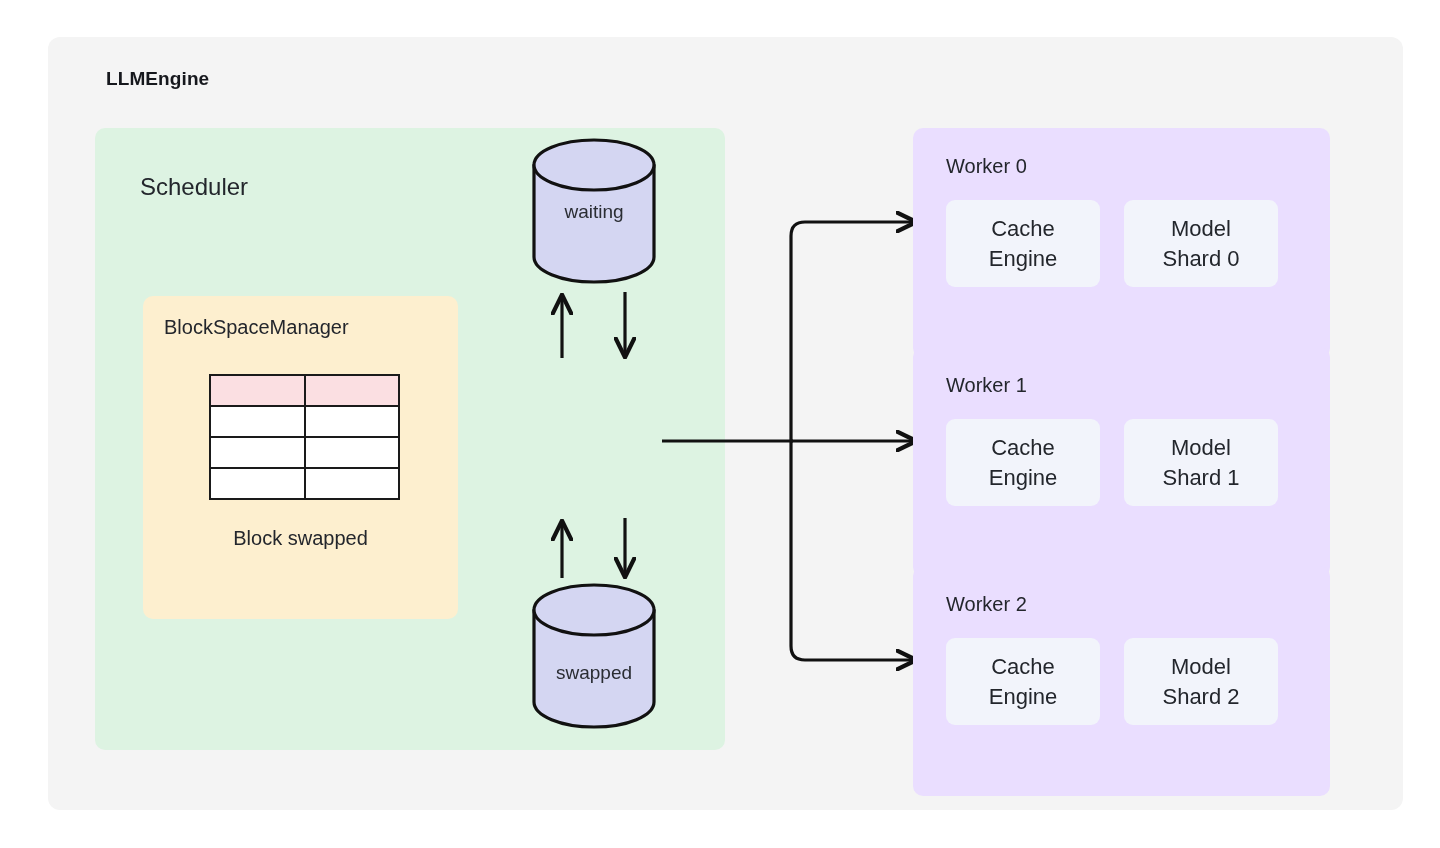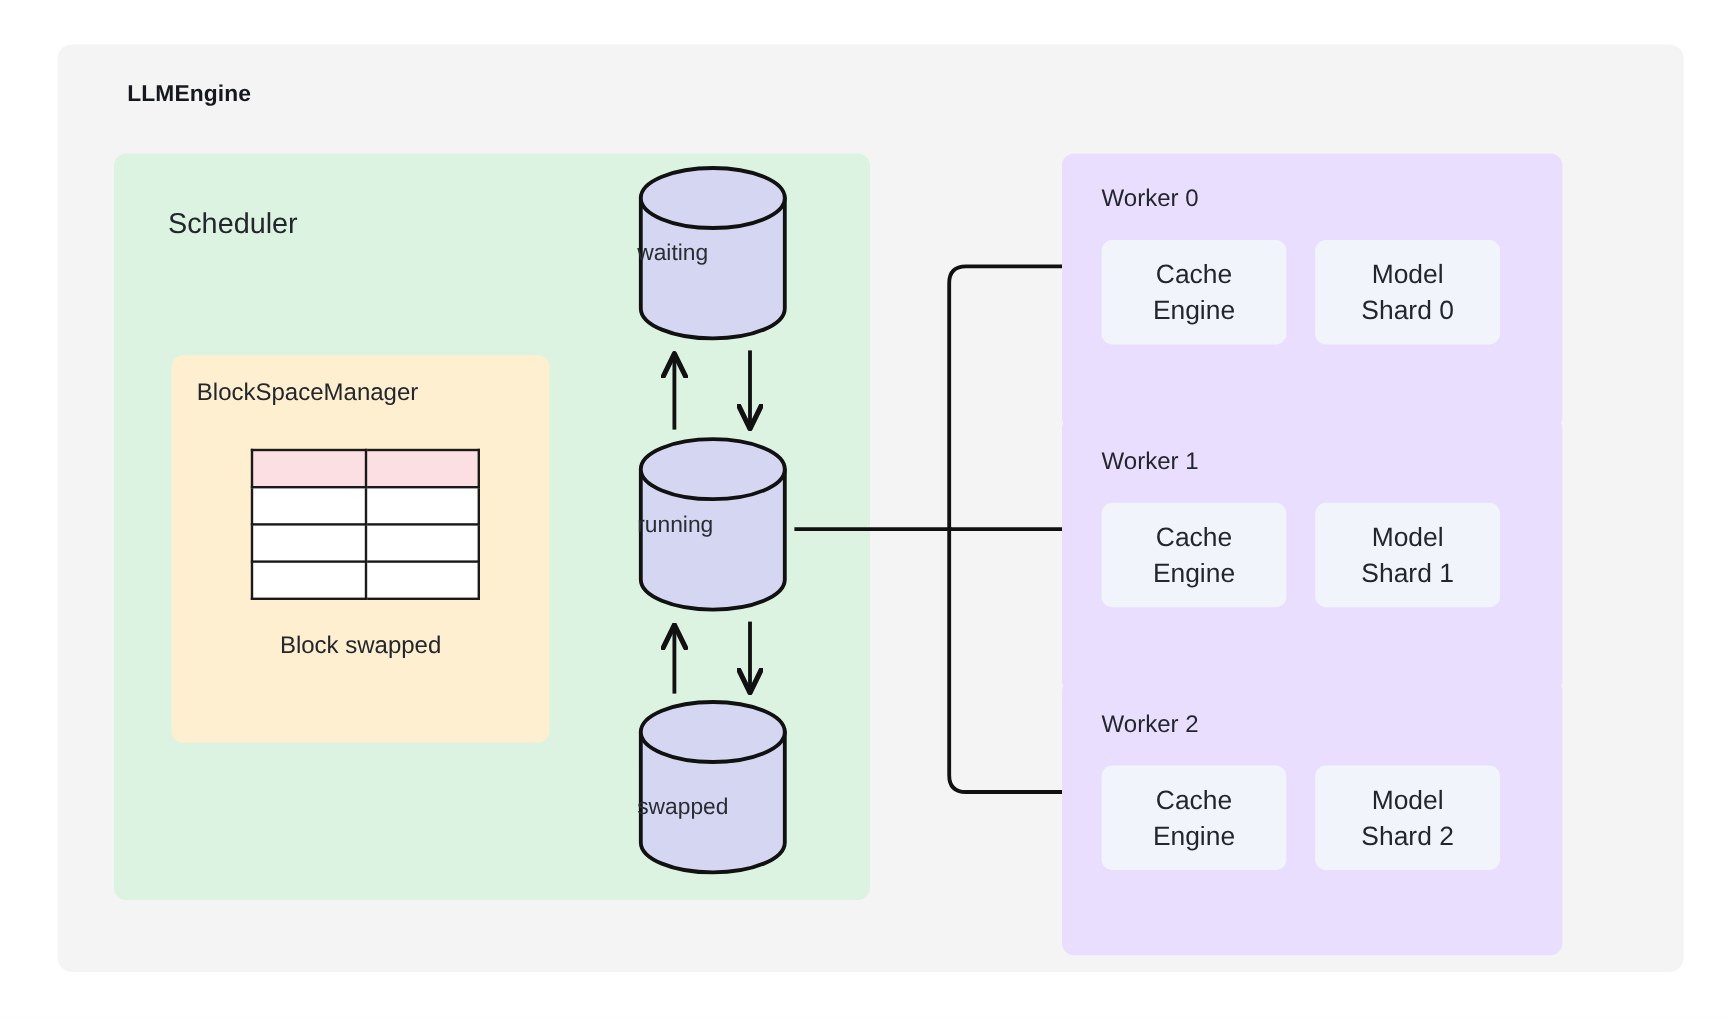--- a/index.html
+++ b/index.html
@@ -105,40 +105,40 @@
   
   .cyl {
     position: absolute;
     width: 126px;
   }
   .cyl svg { display: block; overflow: visible; }
   .cyl-label {
     position: absolute;
     left: 0;
     width: 100%;
-    text-align: left;
+    text-align: center;
     font-size: 19px;
     color: #2a2d33;
   }
   #cyl-waiting { left: 531px; top: 137px; height: 148px; }
   #cyl-running { left: 531px; top: 363px; height: 148px; }
   #cyl-swapped { left: 531px; top: 582px; height: 148px; }
 
   
   .arrows {
     position: absolute;
     left: 0; top: 0;
     width: 1440px; height: 848px;
     pointer-events: none;
   }
 
   
   .worker-box {
     position: absolute;
-    left: 885px;
+    left: 913px;
     width: 417px;
     height: 230px;
     background: #eadeff;
     border-radius: 10px;
   }
   #worker-0 { top: 128px; }
   #worker-1 { top: 347px; }
   #worker-2 { top: 566px; }
   .worker-title {
     position: absolute;
@@ -207,27 +207,20 @@
   <div class="block-tables-label">Block swapped</div>
 
   <div class="cyl" id="cyl-waiting">
     <svg width="126" height="148" viewBox="0 0 126 148" xmlns="http://www.w3.org/2000/svg">
       <path d="M3,28 L3,120 A60,25 0 0 0 123,120 L123,28 Z" fill="#d4d6f2" stroke="#111111" stroke-width="3.2" stroke-linejoin="round"></path>
       <ellipse cx="63" cy="28" rx="60" ry="25" fill="#d4d6f2" stroke="#111111" stroke-width="3.2"></ellipse>
     </svg>
     <div class="cyl-label" style="top:64px;">waiting</div>
   </div>
 
-  <div class="cyl" id="cyl-running">
-    <svg width="126" height="148" viewBox="0 0 126 148" xmlns="http://www.w3.org/2000/svg">
-      <path d="M3,28 L3,120 A60,25 0 0 0 123,120 L123,28 Z" fill="#d4d6f2" stroke="#111111" stroke-width="3.2" stroke-linejoin="round"></path>
-      <ellipse cx="63" cy="28" rx="60" ry="25" fill="#d4d6f2" stroke="#111111" stroke-width="3.2"></ellipse>
-    </svg>
-    <div class="cyl-label" style="top:64px;">running</div>
-  </div>
 
   <div class="cyl" id="cyl-swapped">
     <svg width="126" height="148" viewBox="0 0 126 148" xmlns="http://www.w3.org/2000/svg">
       <path d="M3,28 L3,120 A60,25 0 0 0 123,120 L123,28 Z" fill="#d4d6f2" stroke="#111111" stroke-width="3.2" stroke-linejoin="round"></path>
       <ellipse cx="63" cy="28" rx="60" ry="25" fill="#d4d6f2" stroke="#111111" stroke-width="3.2"></ellipse>
     </svg>
     <div class="cyl-label" style="top:80px;">swapped</div>
   </div>
 
   <svg class="arrows" viewBox="0 0 1440 848" xmlns="http://www.w3.org/2000/svg">

